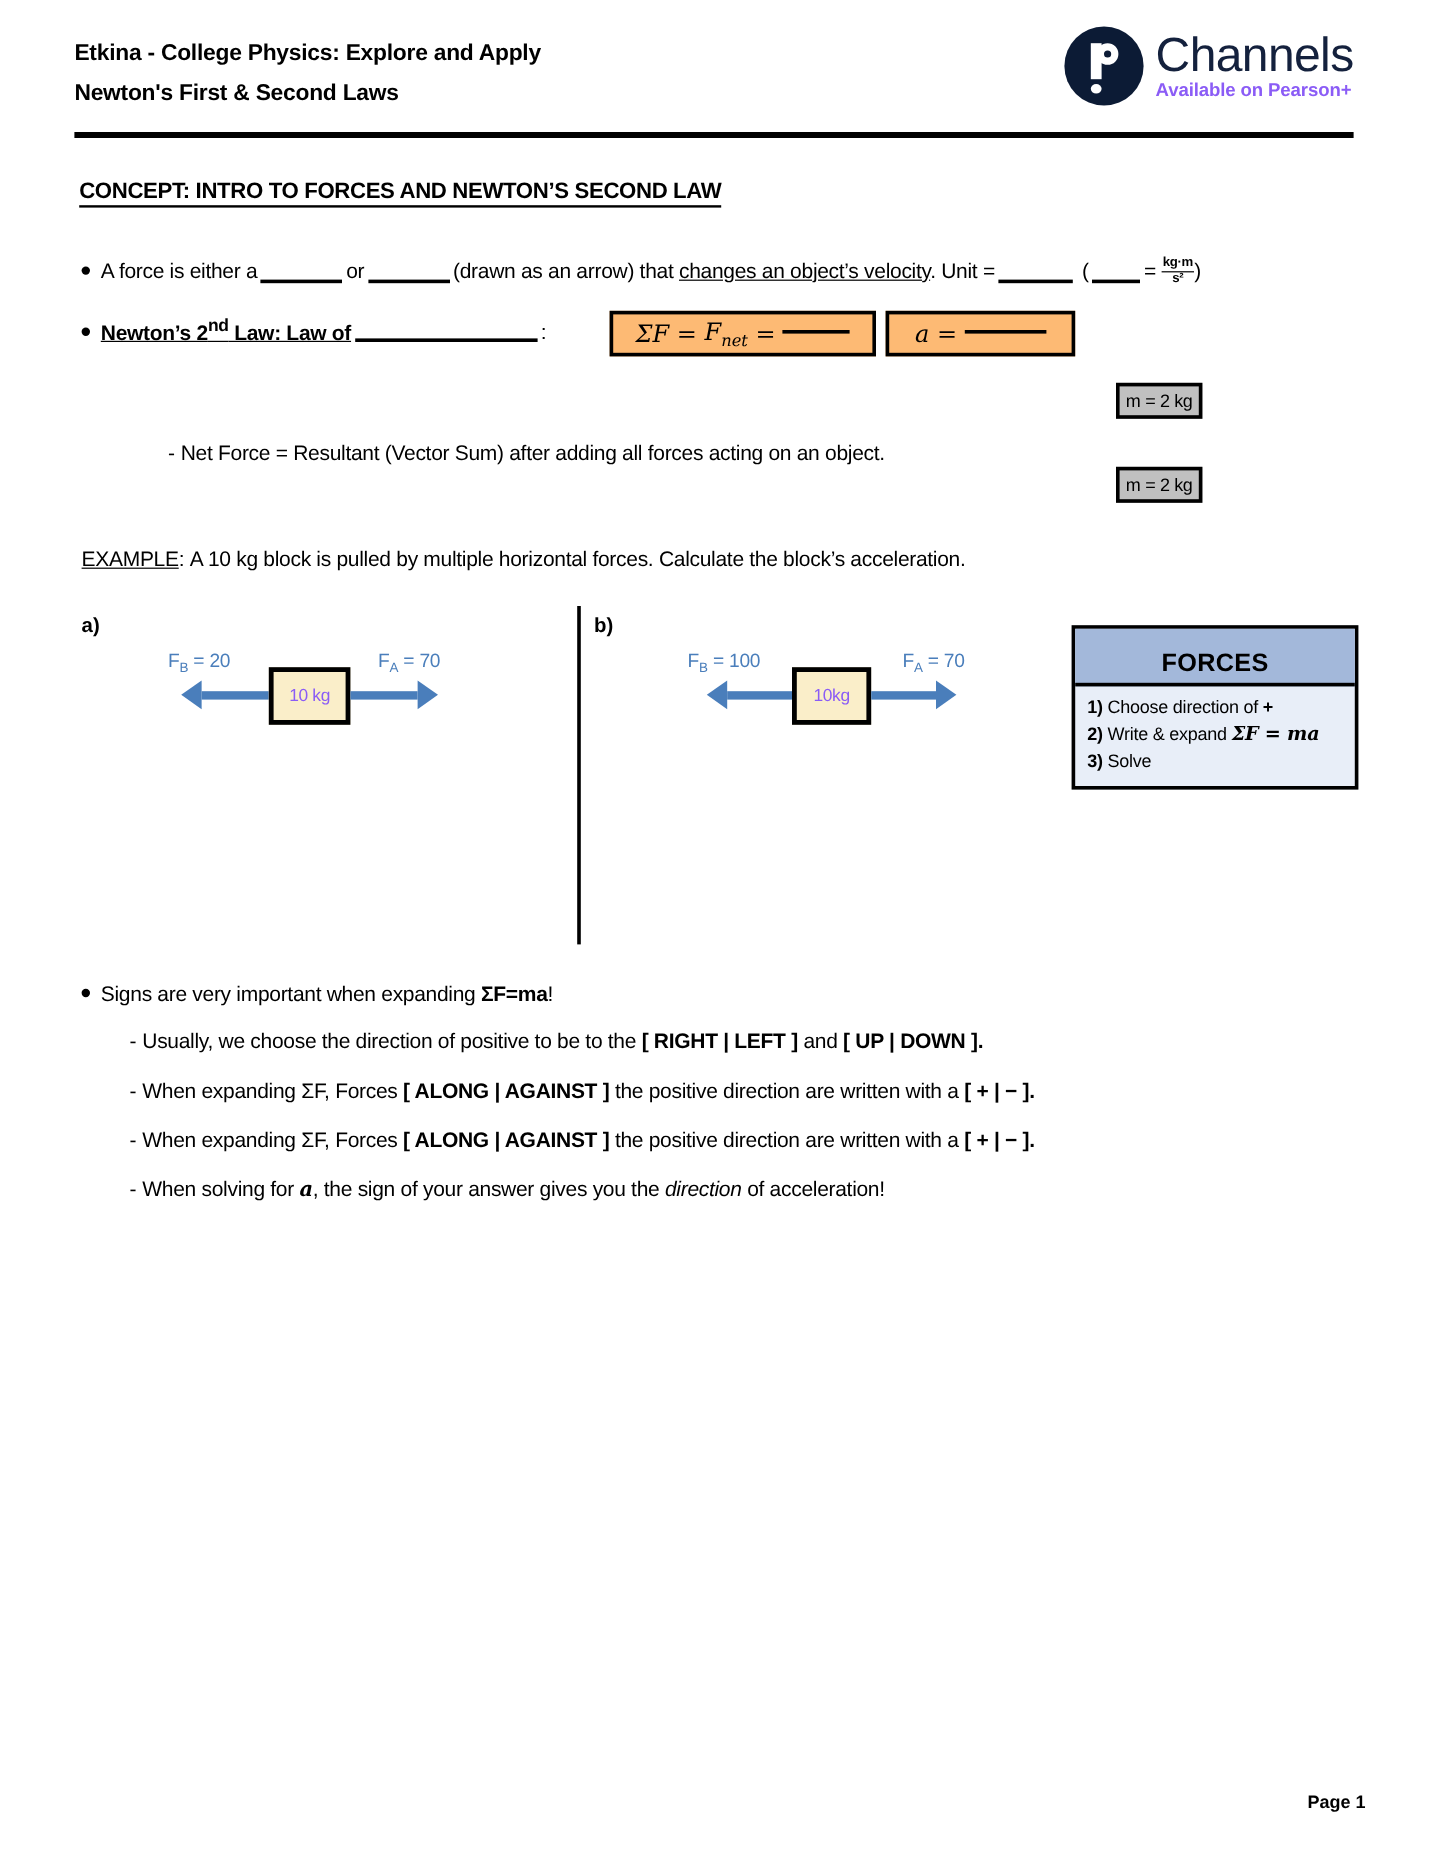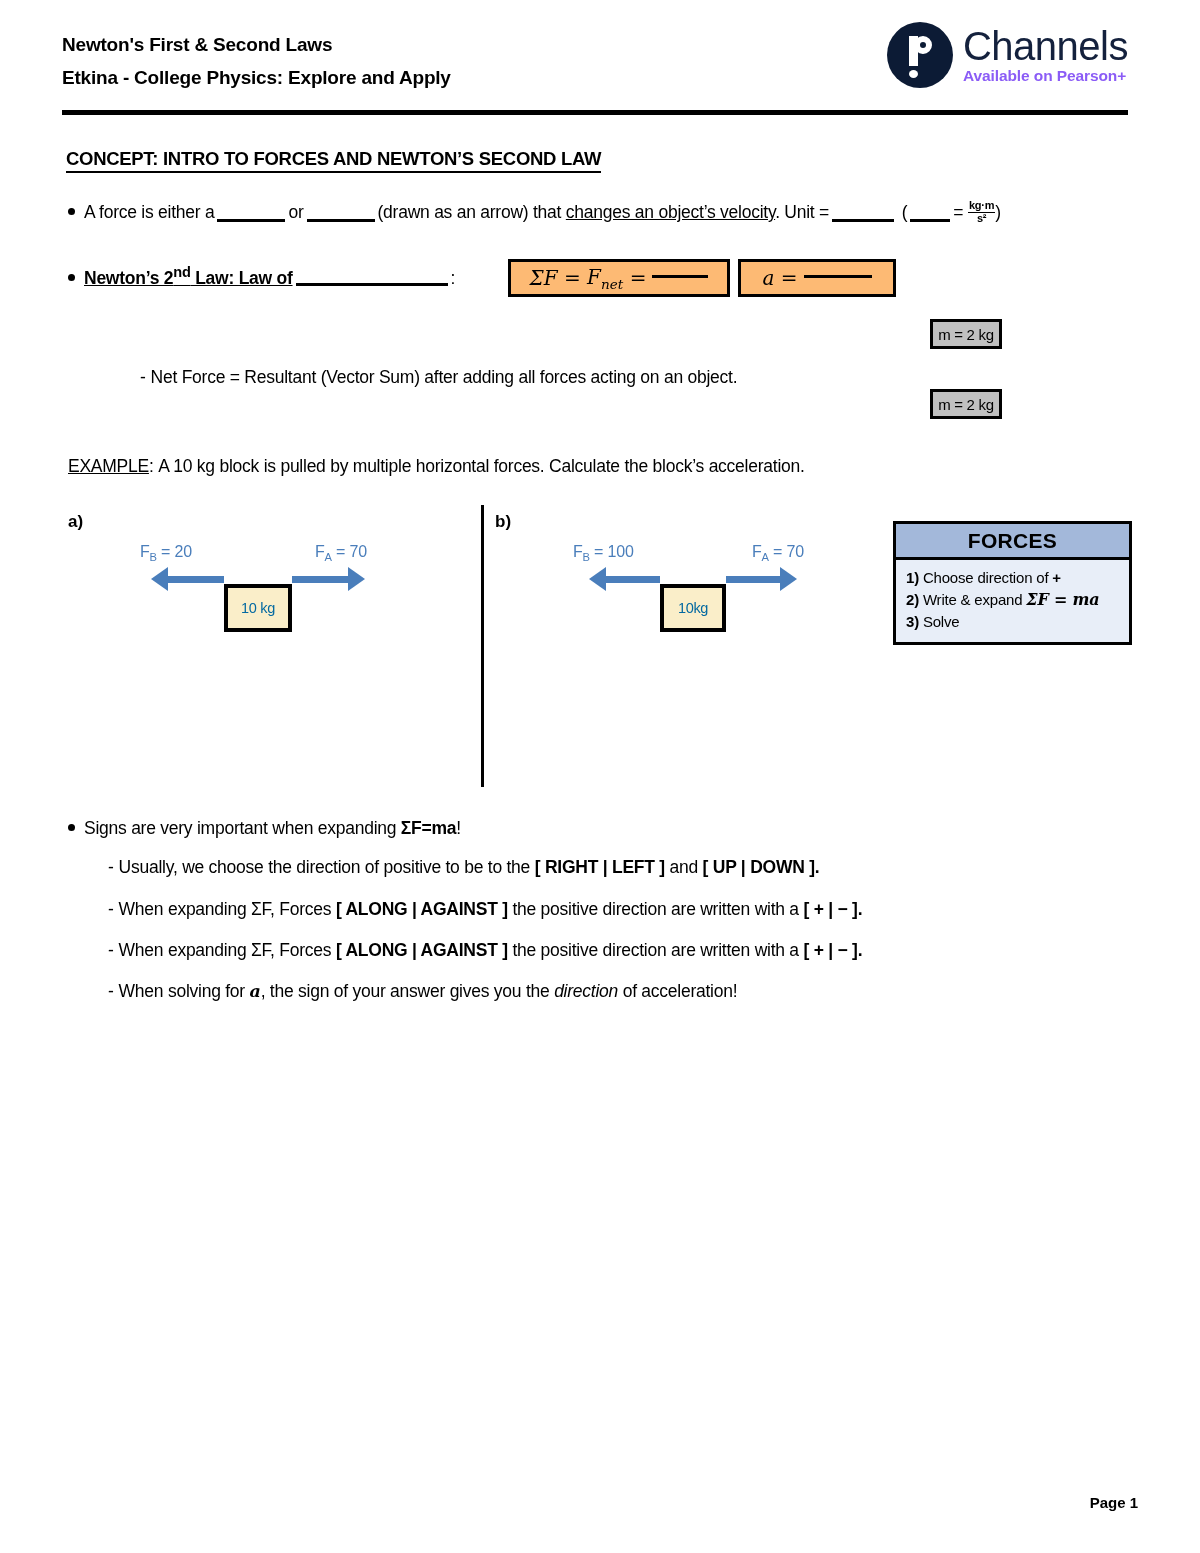--- a/index.html
+++ b/index.html
@@ -106,21 +106,21 @@
     left: 66px;
     top: 148px;
     font-size: 18.5px;
     font-weight: bold;
     letter-spacing: -0.3px;
     border-bottom: 2px solid #000;
     padding-bottom: 1px;
     white-space: nowrap;
   }
   .txt { font-size: 17.5px; letter-spacing: -0.25px; }
-  .b1 { position: absolute; left: 68px; top: 201px; white-space: nowrap; }
+  .b1 { position: absolute; left: 68px; top: 215px; white-space: nowrap; }
   .bullet-dot {
     display: inline-block;
     width: 7px; height: 7px;
     border-radius: 50%;
     background: #000;
     vertical-align: middle;
     margin-right: 9px;
     margin-bottom: 3px;
   }
   .dash { margin-right: 5px; }
@@ -229,22 +229,21 @@
   .diagram .blk {
     position: absolute;
     background: #faeec9;
     border: 4px solid #000;
     box-sizing: border-box;
     display: flex;
     align-items: center;
     justify-content: center;
     font-size: 14.5px;
     letter-spacing: -0.3px;
-    color: #0369a1;
-    margin-top: 28px;
+    color: #8b5cf6;
   }
   .flabel {
     position: absolute;
     color: #4a7ebb;
     font-size: 16px;
     letter-spacing: -0.2px;
     white-space: nowrap;
   }
   .flabel sub { font-size: 0.7em; }
   .arrow-line {
@@ -270,21 +269,21 @@
     border: 3px solid #000;
     box-sizing: border-box;
     background: #e8eef8;
   }
   .forces-head {
     background: #a3b8da;
     border-bottom: 3px solid #000;
     text-align: center;
     font-size: 21px;
     font-weight: bold;
-    padding: 5px 0 4px 0;
+    padding: 17px 0 4px 0;
     letter-spacing: 0.3px;
   }
   .forces-body {
     padding: 7px 10px 9px 10px;
     font-size: 15px;
     line-height: 22px;
     letter-spacing: -0.2px;
   }
   .forces-body .n { font-weight: bold; }
   .forces-body .eq {
@@ -311,22 +310,22 @@
     font-size: 15px;
     font-weight: bold;
   }
 </style>
 </head>
 <body>
 
 <div class="page">
 
   <div class="header">
+    <div class="hdr-title">Etkina - College Physics: Explore and Apply</div>
     <div class="hdr-title">Newton's First &amp; Second Laws</div>
-    <div class="hdr-title">Etkina - College Physics: Explore and Apply</div>
 
     <div class="logo-wrap">
       <div class="logo-mark">
         <div class="p-stem"></div>
         <div class="p-bowl"></div>
         <div class="p-dot"></div>
       </div>
       <div class="logo-text">
         <div class="logo-word">Channels</div>
         <div class="logo-sub">Available on Pearson+</div>

